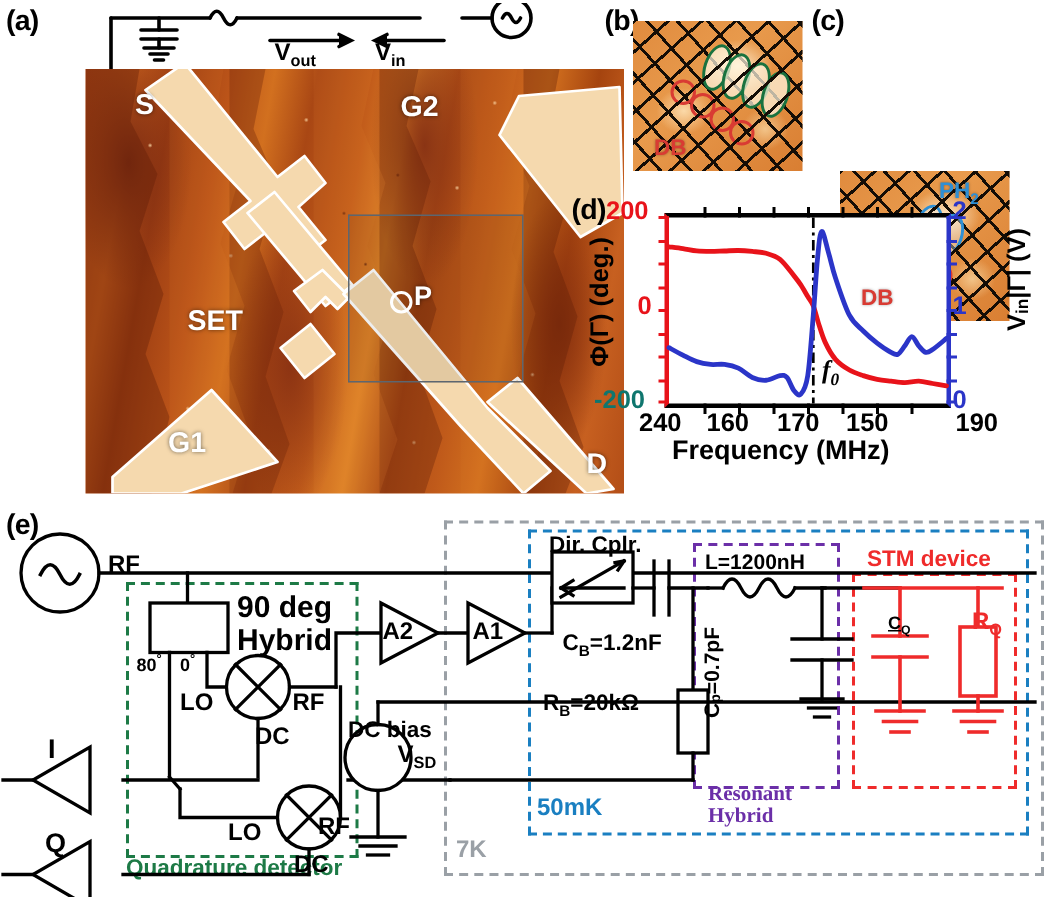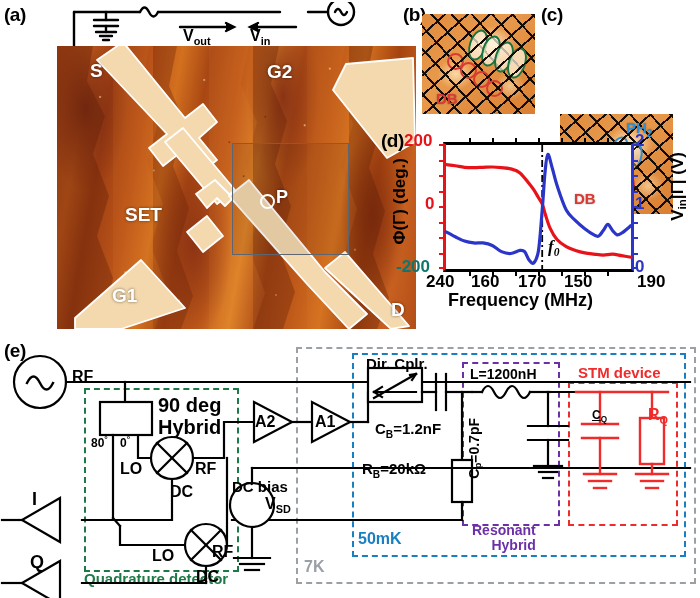--- a/index.html
+++ b/index.html
@@ -250,21 +250,21 @@
 <div class="abs plabel" style="left:4px;top:340px;">(e)</div>
 
 <div class="dashbox" style="left:296px;top:347px;width:396px;height:233px;border:2px dashed #9aa0a6;"></div>
 <div class="dashbox" style="left:352px;top:353px;width:330px;height:200px;border:2px dashed #1a7fc1;"></div>
 <div class="dashbox" style="left:462px;top:362px;width:94px;height:160px;border:2px dashed #6b2fa8;"></div>
 <div class="dashbox" style="left:568px;top:382px;width:106px;height:140px;border:2px dashed #ef2b2b;"></div>
 <div class="dashbox" style="left:84px;top:388px;width:151px;height:180px;border:2px dashed #1d7a46;"></div>
 
 <div class="ctext" style="left:304px;top:558px;color:#9aa0a6;font-size:16px;">7K</div>
 <div class="ctext" style="left:358px;top:530px;color:#1a7fc1;font-size:16px;">50mK</div>
-<div class="ctext" style="left:472px;top:523px;color:#6b2fa8;font-size:14px;text-align:right;line-height:1.05;">
+<div class="ctext" style="left:472px;top:523px;color:#6b2fa8;font-size:14px;text-align:left;line-height:1.05;font-family:Liberation Serif, serif;">
   <div>Resonant</div>
   <div>Hybrid</div>
 </div>
 <div class="ctext" style="left:578px;top:364px;color:#ef2b2b;font-size:15px;">STM device</div>
 <div class="ctext" style="left:84px;top:570px;color:#1d7a46;font-size:15px;">Quadrature detector</div>
 
 <svg class="abs" style="left:0;top:330px;" width="700" height="268">
   <g stroke="#000" stroke-width="2.2" fill="none" stroke-linecap="square">
 
     <circle cx="40" cy="52" r="26"></circle>

